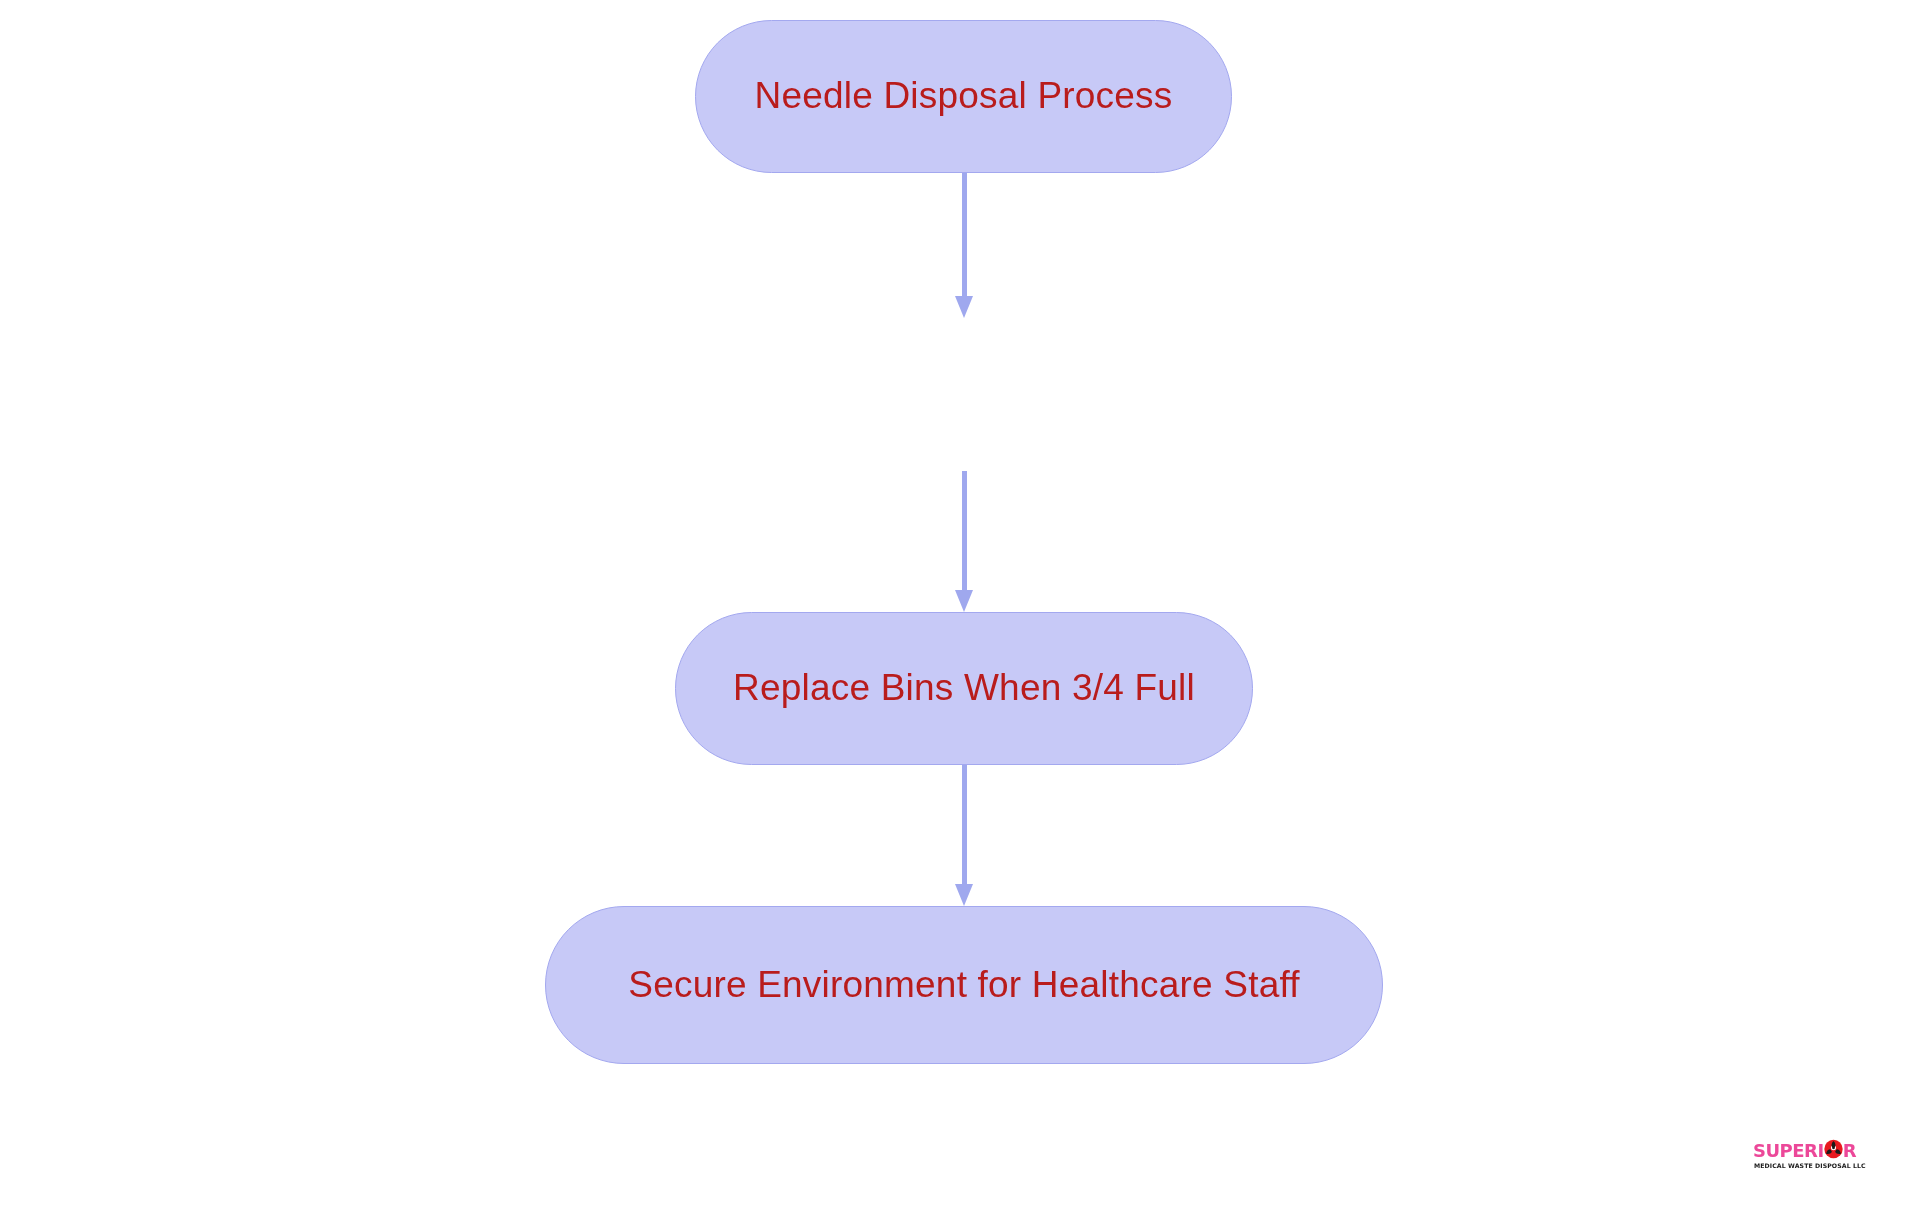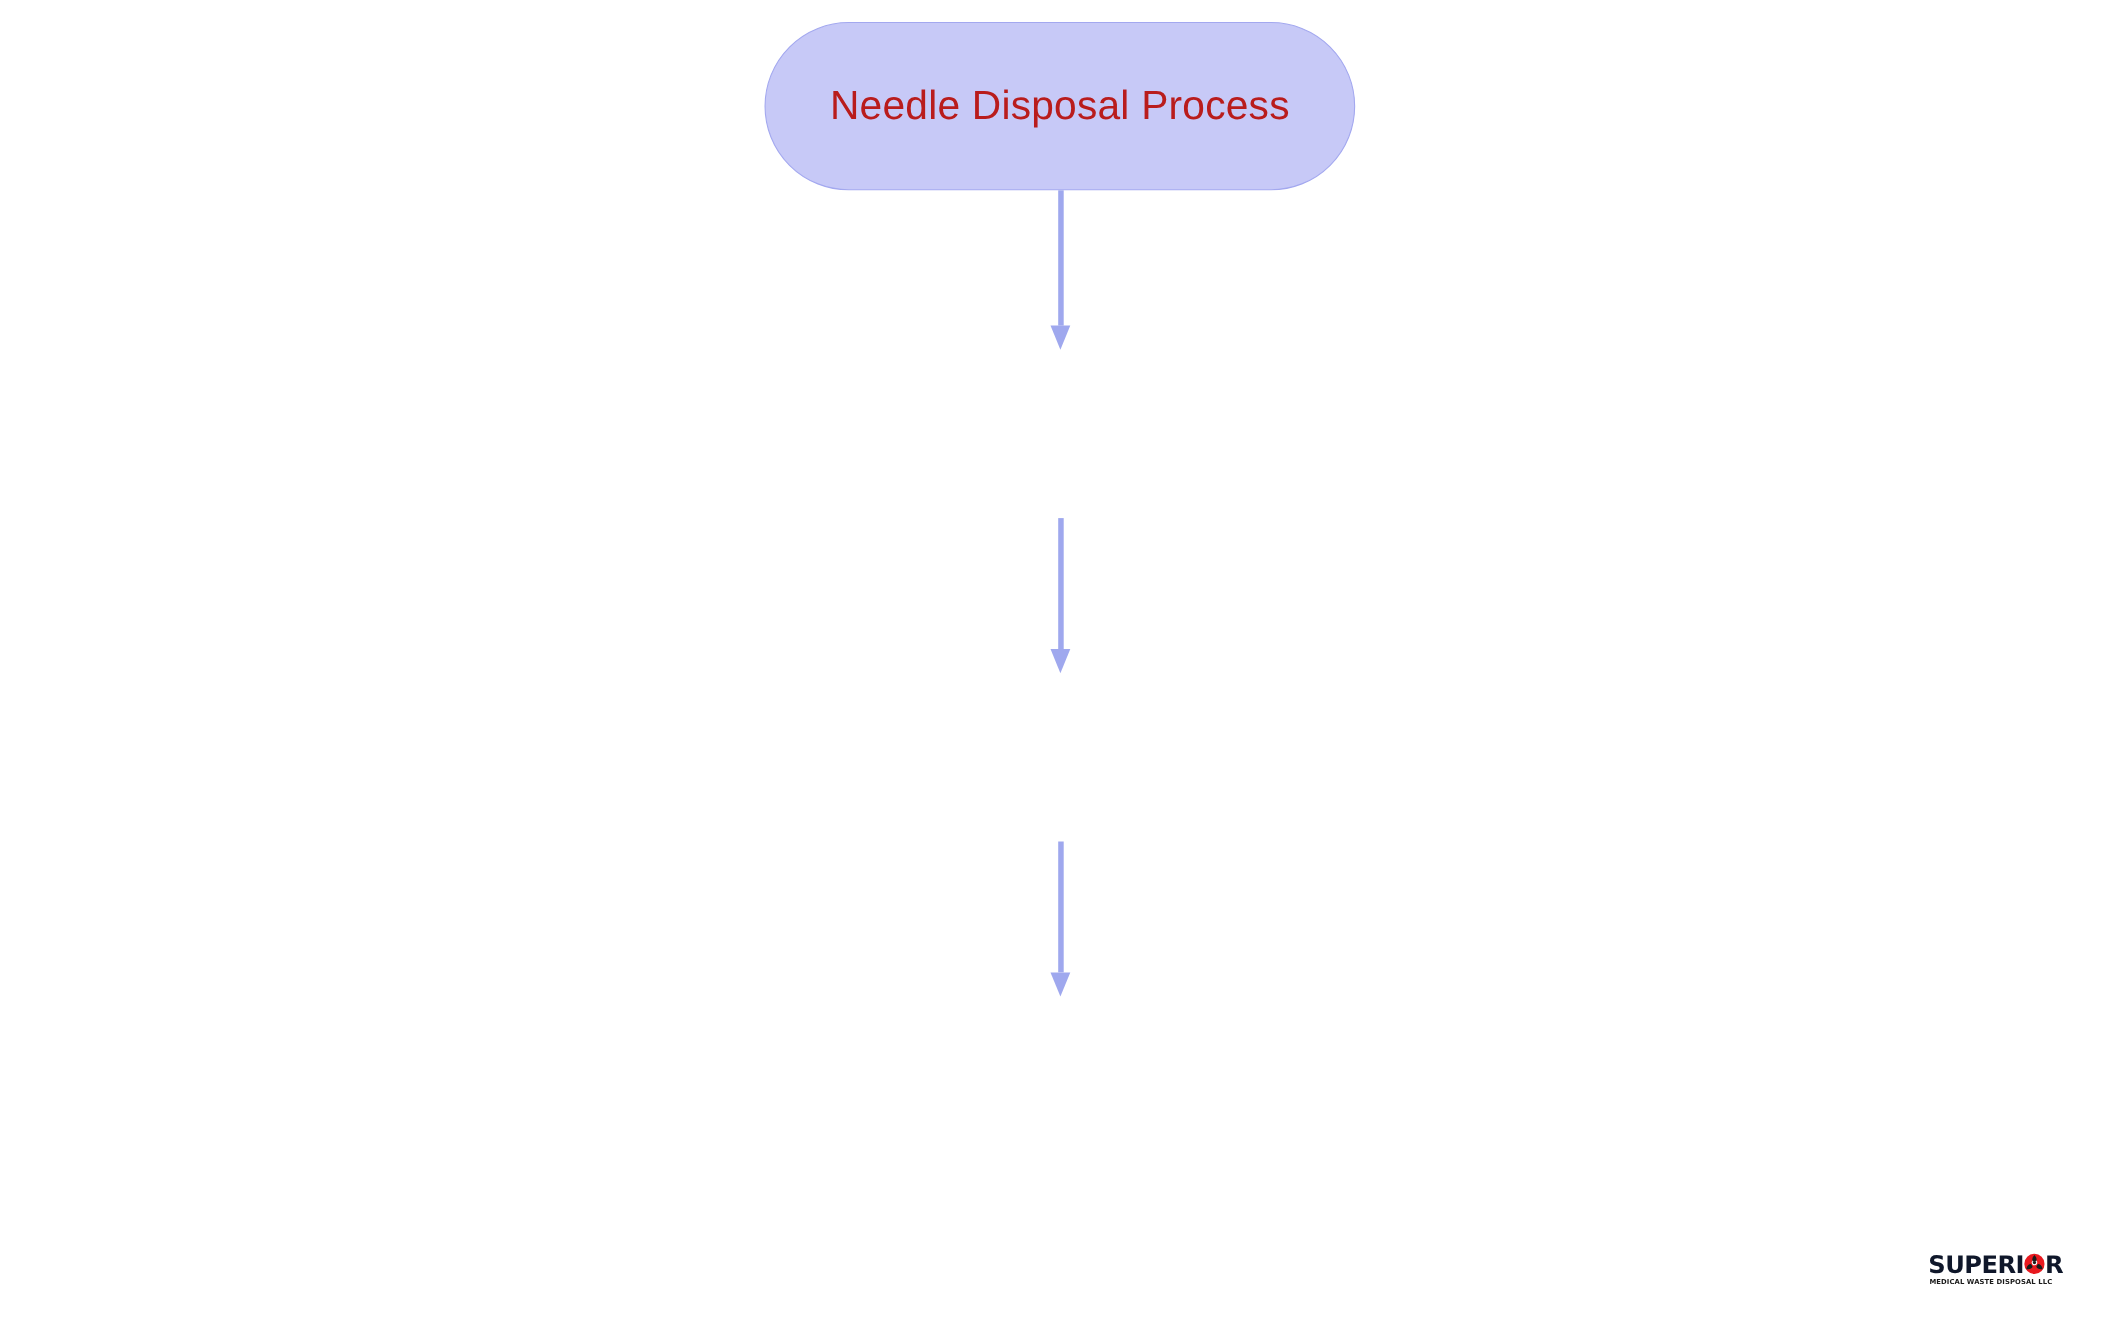--- a/index.html
+++ b/index.html
@@ -116,23 +116,23 @@
     position: absolute;
     left: 1753px;
     top: 1139px;
     width: 132px;
     height: 44px;
   }
   #brand-wordmark {
     position: relative;
     font-family: "DejaVu Sans", sans-serif;
     font-weight: 700;
-    font-size: 22px;
+    font-size: 18px;
     letter-spacing: -0.5px;
-    color: #0f172a;
+    color: #ec4899;
     line-height: 24px;
     white-space: nowrap;
   }
   #brand-wordmark .mark-pre,
   #brand-wordmark .mark-post {
     display: inline-block;
     vertical-align: top;
   }
   #biohazard-icon {
     display: inline-block;
@@ -167,26 +167,32 @@
     <div class="conn-line"></div>
     <div class="conn-head"></div>
   </div>
 
 
   <div class="connector" id="connector-1">
     <div class="conn-line"></div>
     <div class="conn-head"></div>
   </div>
 
+  <div class="flow-node" id="node-2">
+    <span class="node-label">Replace Bins When 3/4 Full</span>
+  </div>
 
   <div class="connector" id="connector-2">
     <div class="conn-line"></div>
     <div class="conn-head"></div>
   </div>
 
+  <div class="flow-node" id="node-3">
+    <span class="node-label">Secure Environment for Healthcare Staff</span>
+  </div>
 
   <div id="brand-watermark">
     <div id="brand-wordmark">
       <span class="mark-pre">SUPERI</span><span id="biohazard-icon"><svg viewBox="0 0 64 64" width="19" height="22" aria-hidden="true">
           <circle cx="32" cy="32" r="31" fill="#e8191f"></circle>
           <circle cx="32" cy="28" r="8.5" fill="#ffffff"></circle>
           <path d="M32 5 C25 12 24 20 27 25 L37 25 C40 20 39 12 32 5 Z" fill="#1a1a1a"></path>
           <path d="M7 48 C16 50 24 47 26.5 41 L21.5 32.5 C15 32.5 8.5 37 7 48 Z" fill="#1a1a1a"></path>
           <path d="M57 48 C48 50 40 47 37.5 41 L42.5 32.5 C49 32.5 55.5 37 57 48 Z" fill="#1a1a1a"></path>
           <circle cx="32" cy="28" r="5" fill="#1a1a1a"></circle>

